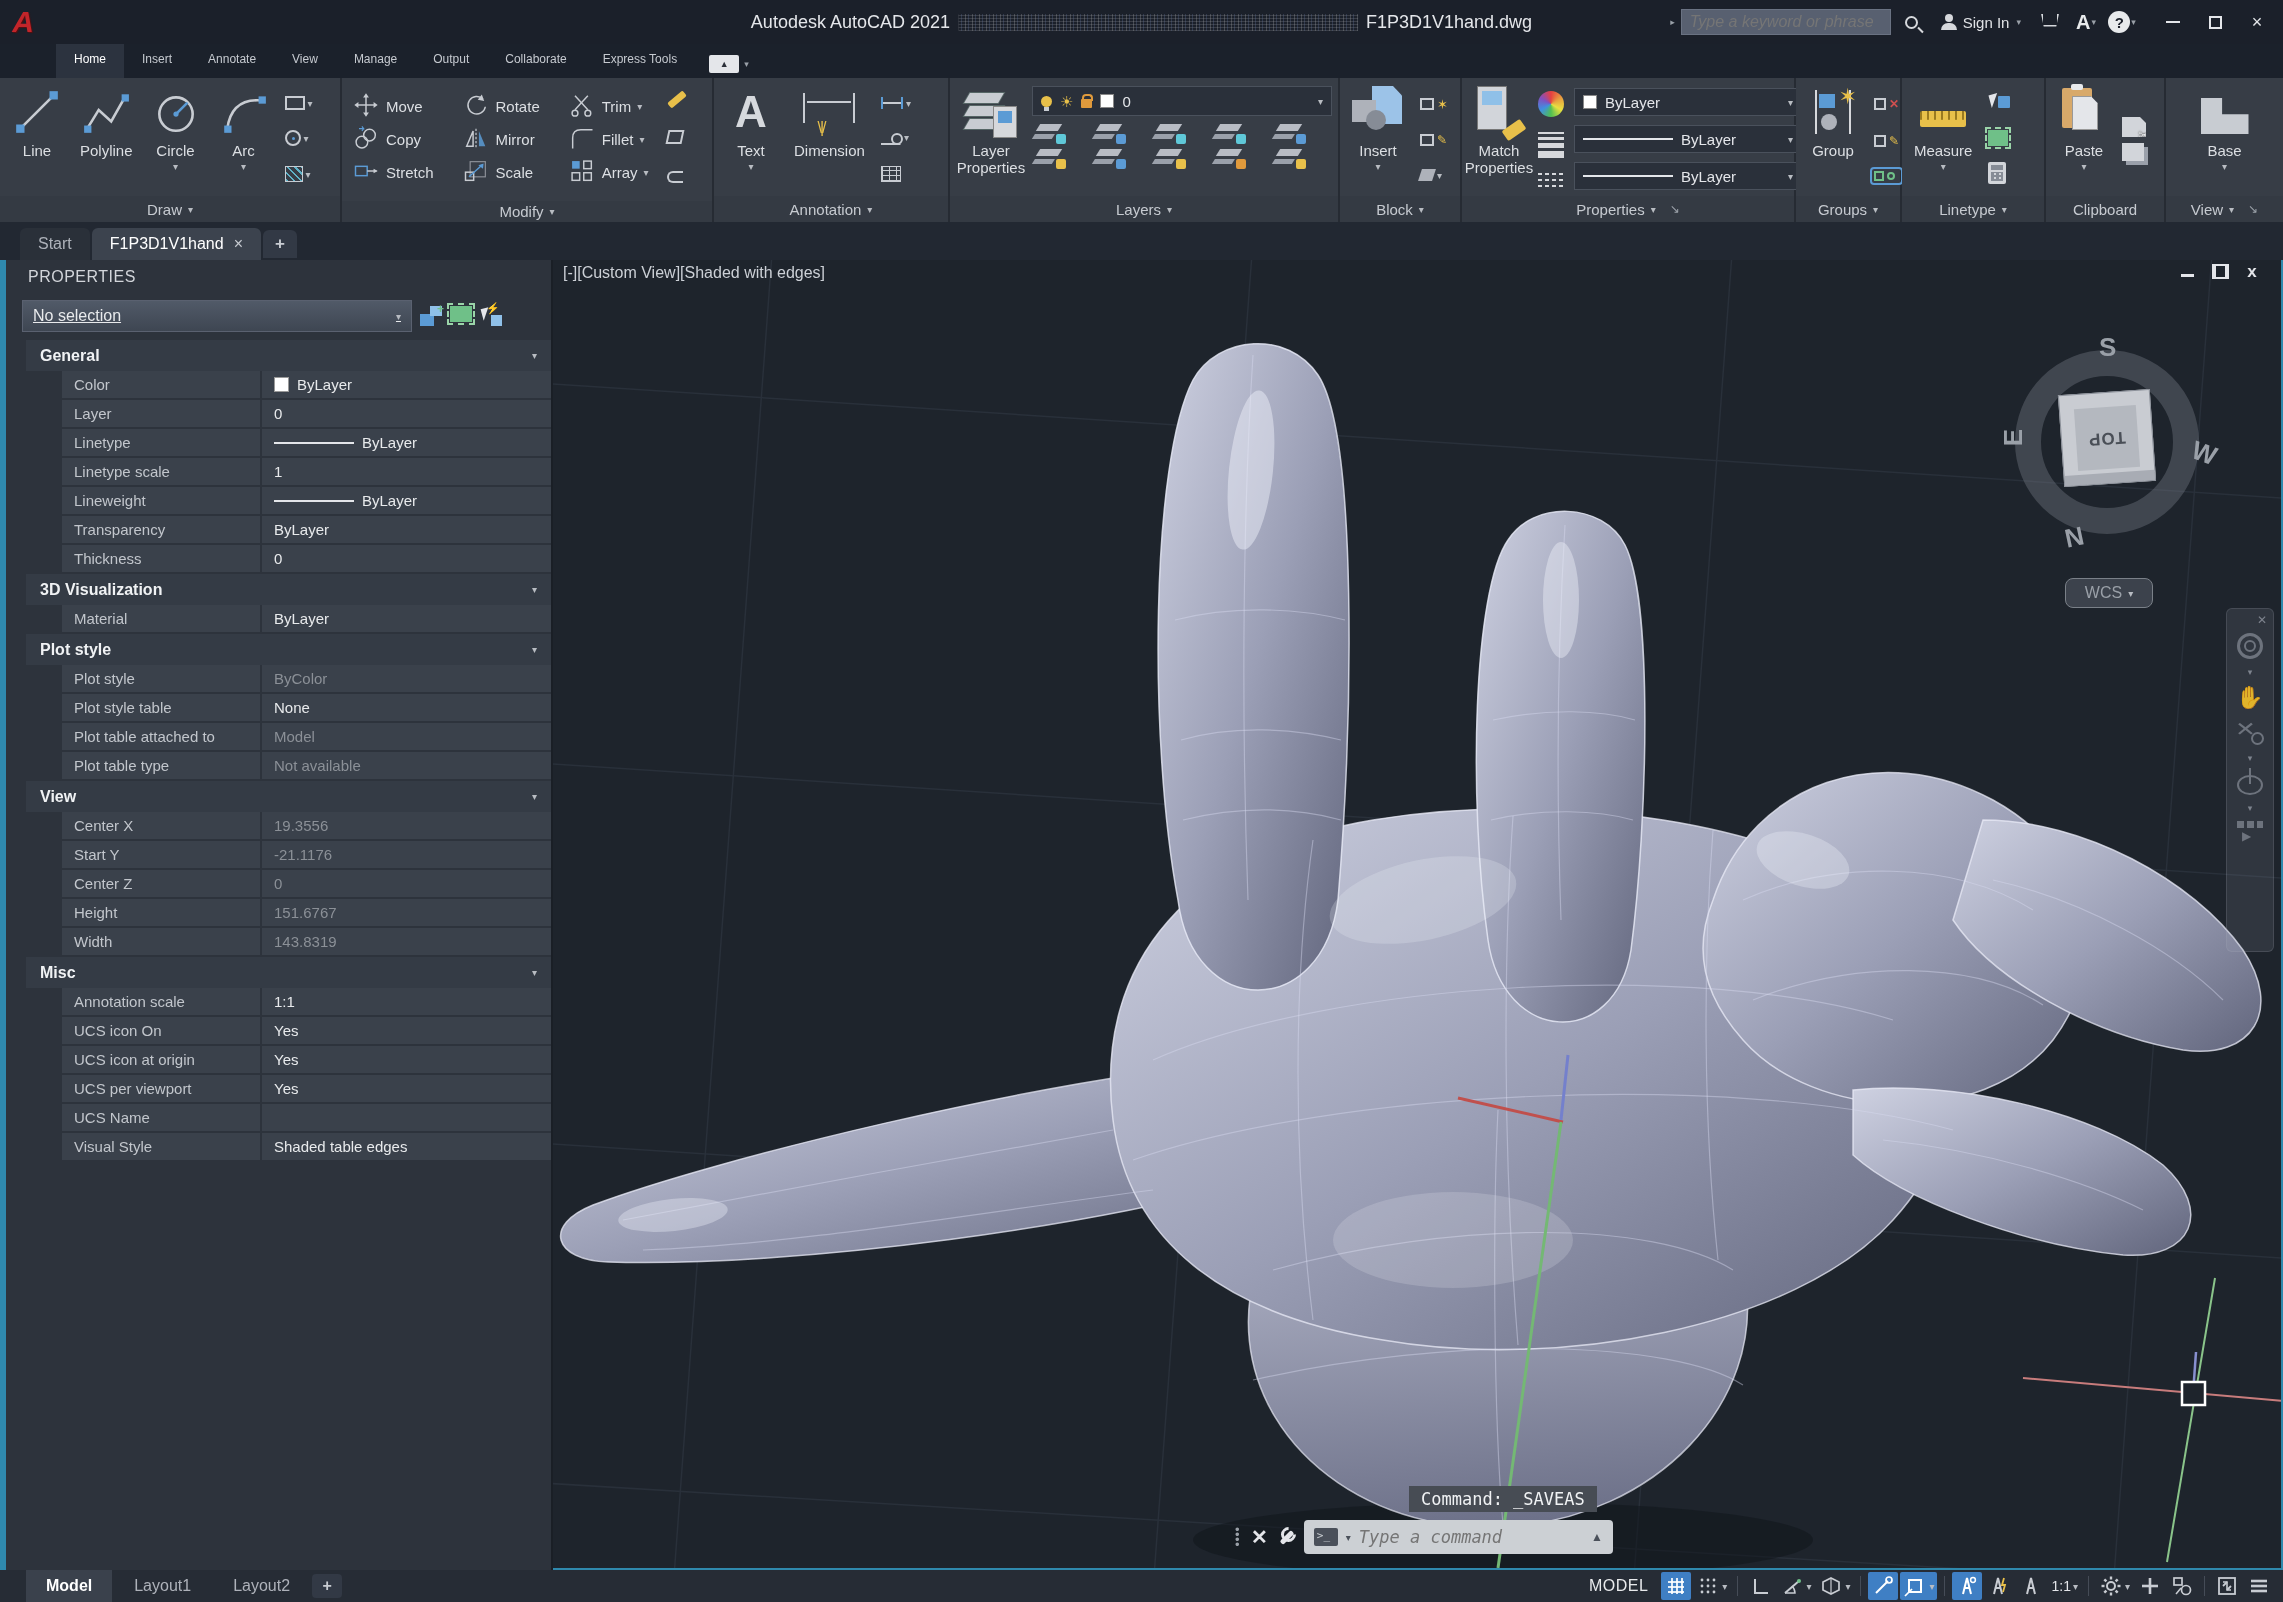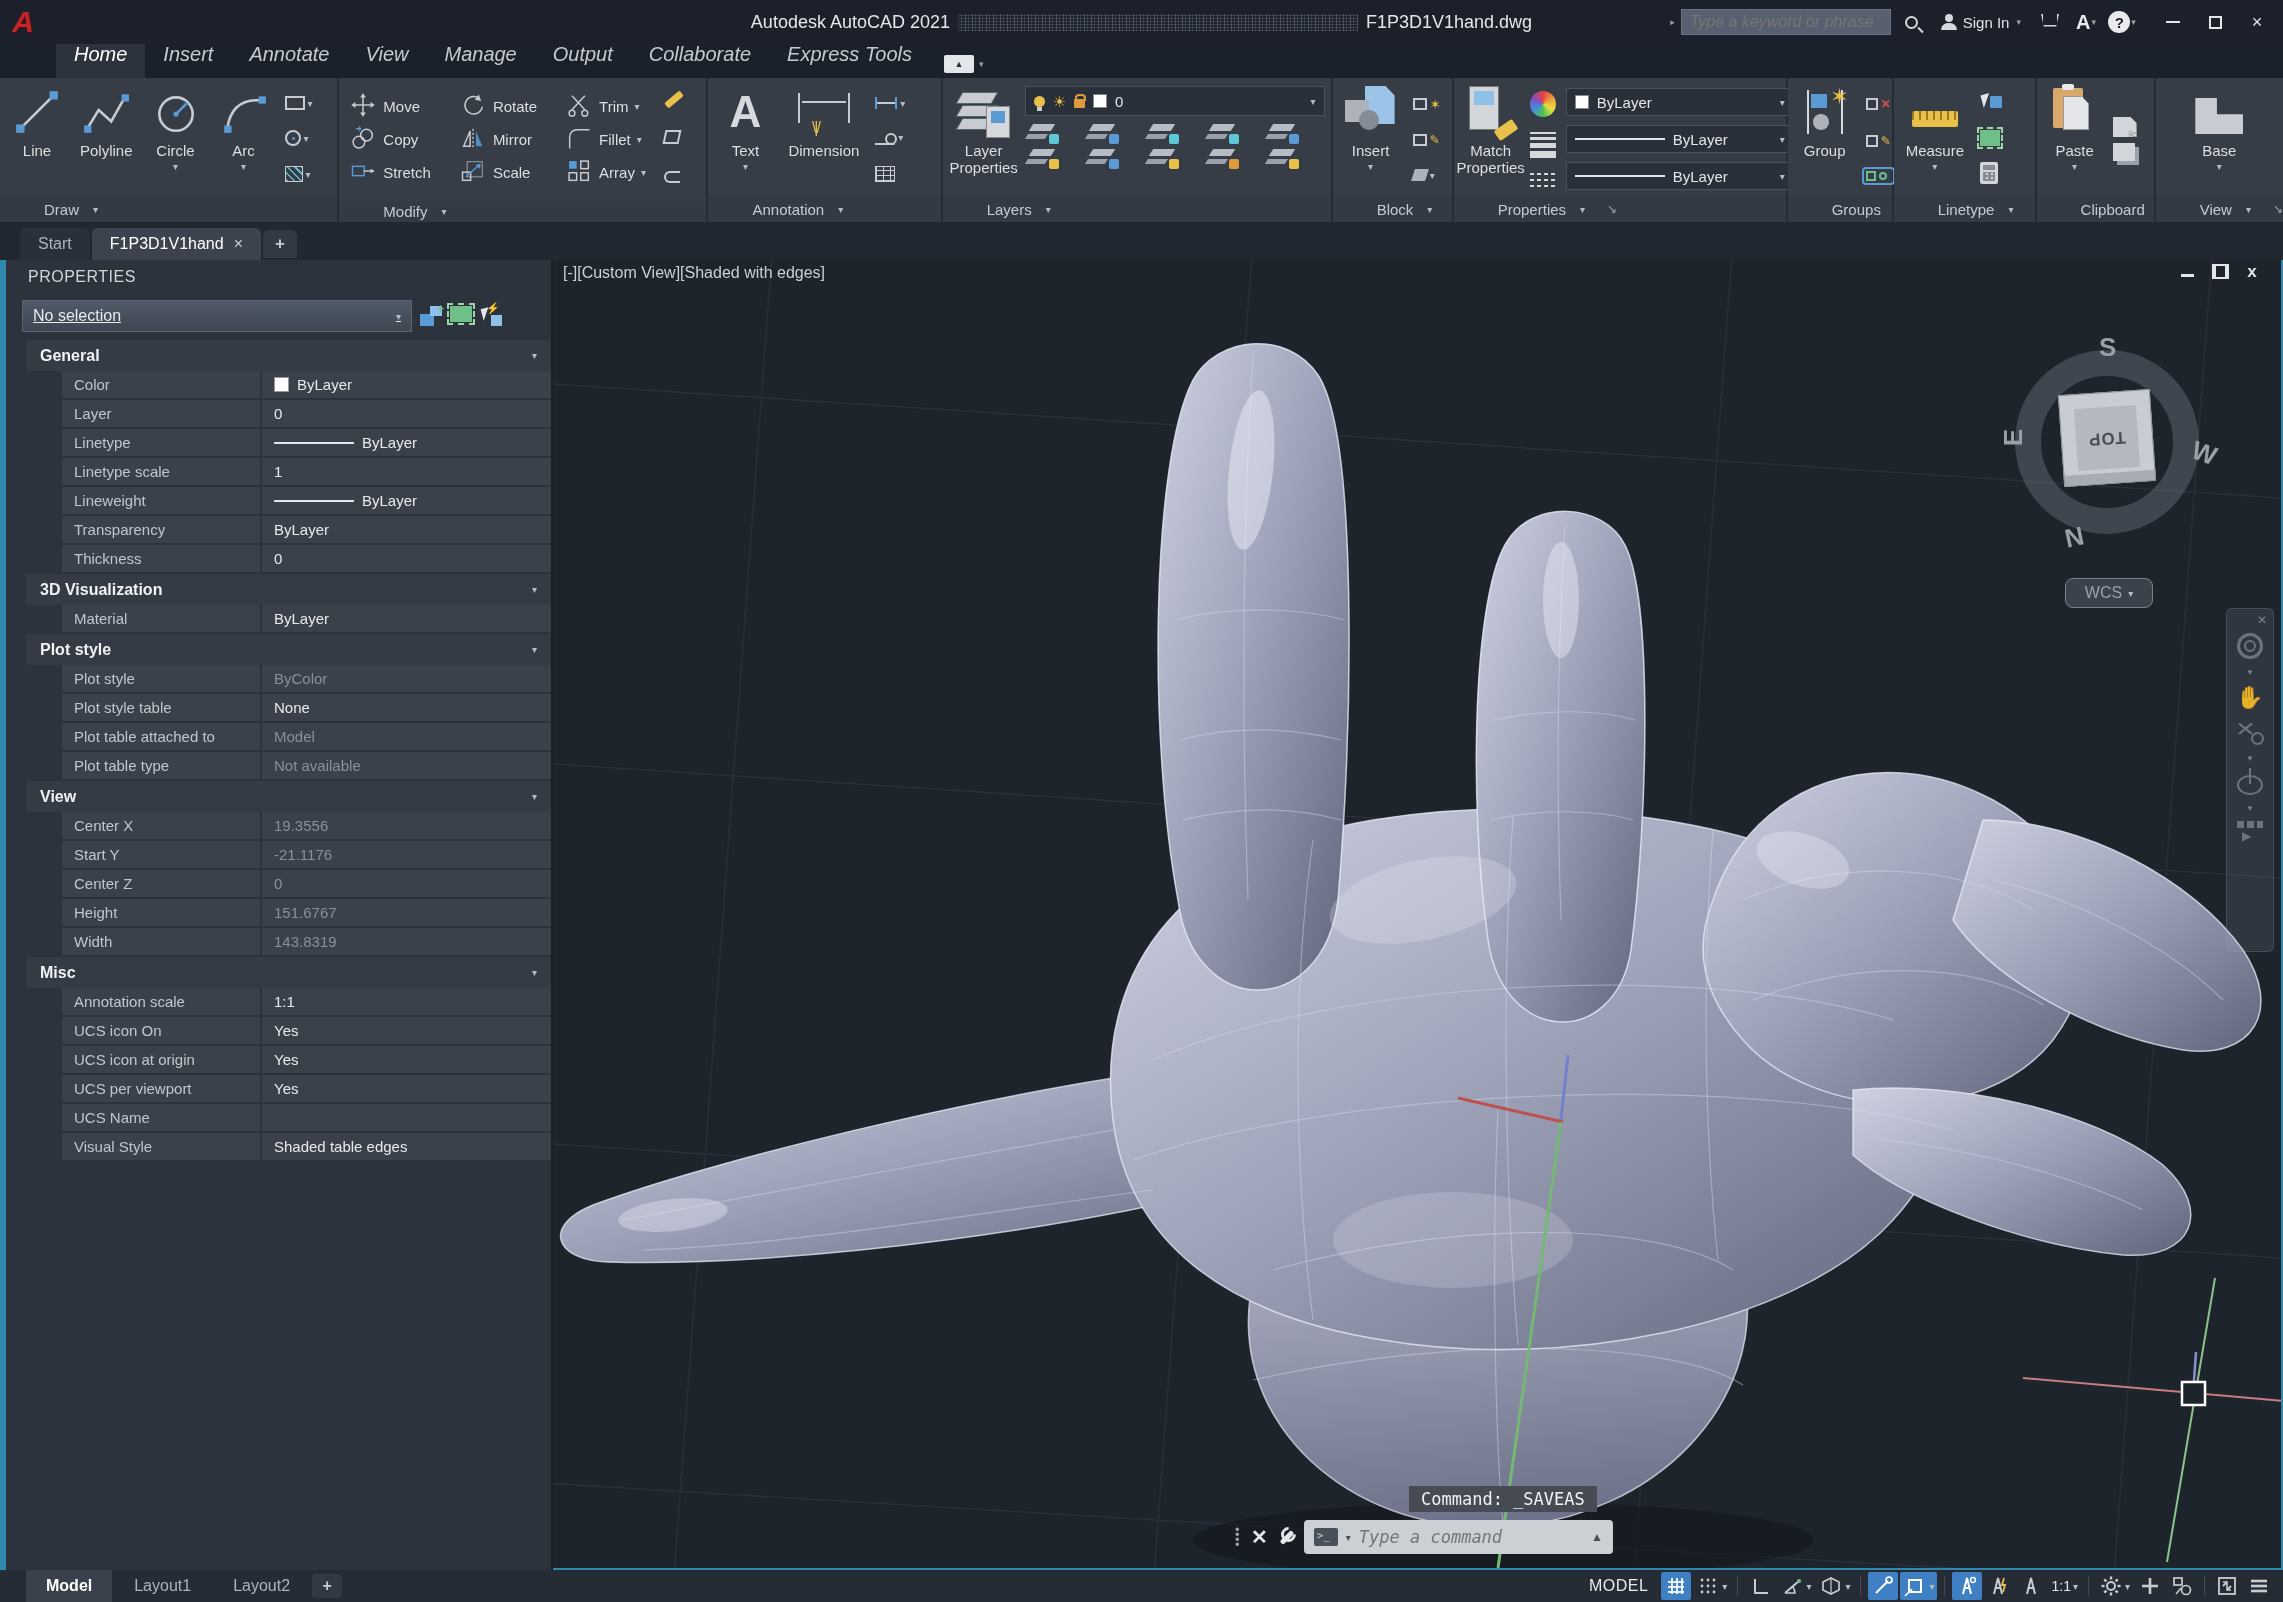--- a/index.html
+++ b/index.html
@@ -33,31 +33,31 @@
   .cart:after { content:"• •"; position:absolute; top:11px; left:1px; color:#d6d8dc; font-size:10px; letter-spacing:1px;}
   .amark { font-weight:bold; font-size:20px; color:#e8eaec; }
   .help-circle { width:22px; height:22px; border-radius:50%; background:#e8eaec; color:#1b202a; font-weight:bold; display:flex; align-items:center; justify-content:center; font-size:15px; }
   .win-controls { display:flex; align-items:center; gap:2px; margin-left:10px; }
   .wc-btn { width:40px; height:34px; display:flex; align-items:center; justify-content:center; color:#e4e6ea; font-size:18px; }
   .wc-min { width:14px; height:2px; background:#e4e6ea; }
   .wc-max { width:13px; height:13px; border:2px solid #e4e6ea; }
 
   
   .ribbon-tabrow { height:34px; background:#1b212b; display:flex; align-items:flex-end; padding-left:56px; }
-  .rtab { padding:12px 18px; font-size:20px; color:#c6cad0; cursor:pointer;font-style:italic; }
+  .rtab { padding:12px 18px; font-size:12px; color:#c6cad0; cursor:pointer; }
   .rtab.active { background:#2c333f; color:#fff; }
   .ribbon-minbtn { margin-left:14px; margin-bottom:5px; display:flex; align-items:center; gap:4px; }
   .ribbon-minbtn .box { width:30px; height:18px; background:#e4e6ea; color:#2a2f38; font-size:9px; display:flex; align-items:center; justify-content:center; border-radius:2px; }
 
   
   .ribbon { height:144px; background:#262b33; display:flex; gap:2px; }
   .rpanel { background:#373d46; display:flex; flex-direction:column; }
   .rpanel-body { flex:1; display:flex; align-items:stretch; padding:4px 6px 0 6px; gap:6px; }
-  .rpanel-label { height:26px; display:flex; align-items:center; justify-content:flex-start; gap:14px;
-    font-size:15px; color:#c6cad0; background:#343a43;padding-left:44px; }
+  .rpanel-label { height:26px; display:flex; align-items:center; justify-content:center; gap:6px;
+    font-size:15px; color:#c6cad0; background:#343a43; }
   .rpanel-label .launcher { margin-left:8px; font-size:12px; color:#9aa0a8; }
   .caret { font-size:10px; color:#b8bcc2; }
   .bigbtn { display:flex; flex-direction:column; align-items:center; justify-content:flex-start; gap:2px;
     padding:2px 6px; border-radius:2px; min-width:62px; }
   .bigbtn .bicon { height:56px; display:flex; align-items:center; justify-content:center; }
   .bigbtn .blabel { font-size:15px; color:#dcdfe3; text-align:center; line-height:1.15; }
   .modify-grid { display:grid; grid-template-rows:repeat(3,1fr); grid-auto-flow:column; column-gap:16px; padding:12px 2px; }
   .mtool { display:flex; align-items:center; gap:6px; font-size:15px; color:#dcdfe3; padding:1px 6px; border-radius:2px; white-space:nowrap; }
   .sidecol { display:flex; flex-direction:column; justify-content:space-around; padding:4px 2px; }
   .smallicon { display:flex; align-items:center; gap:3px; padding:2px; border-radius:2px; }

